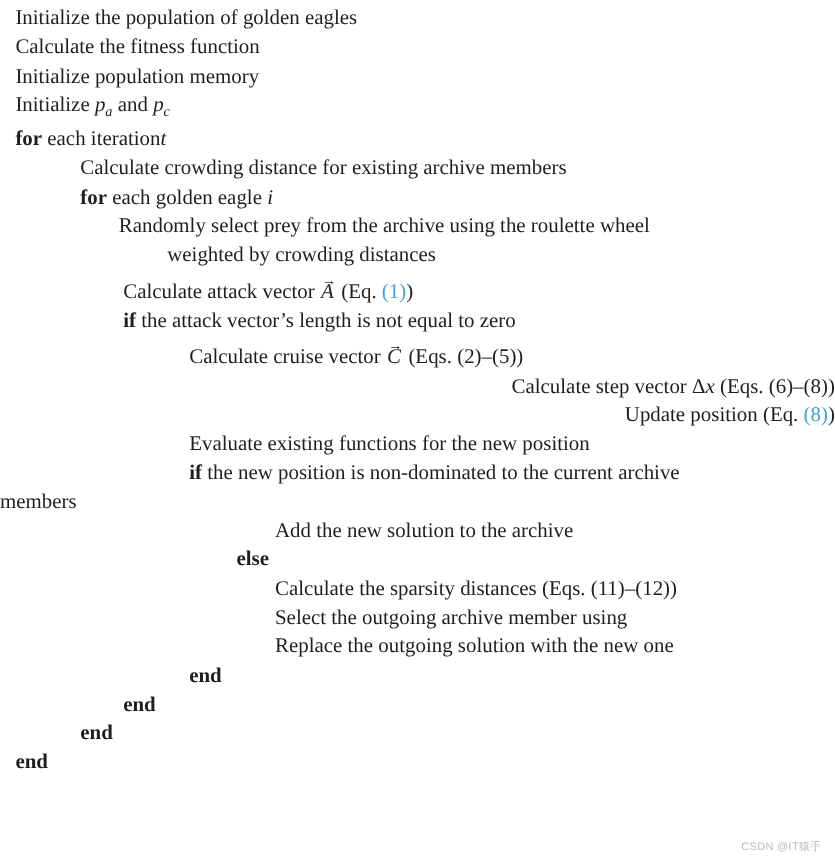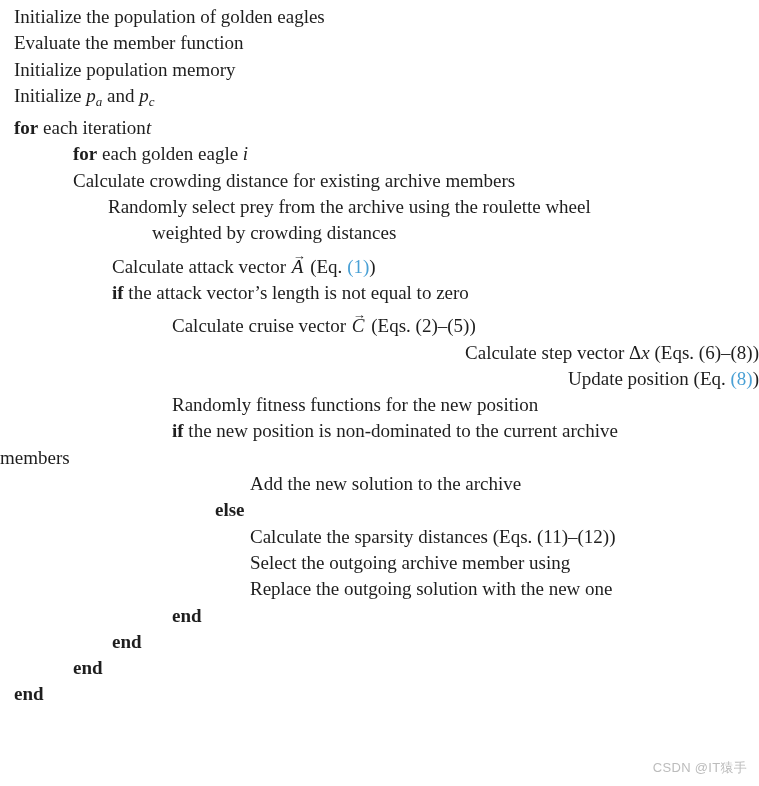--- a/index.html
+++ b/index.html
@@ -48,43 +48,43 @@
     left: 2px;
     top: -11px;
     font-size: 13px;
     font-style: normal;
   }
   .watermark {
     position: absolute;
     right: 12px;
     bottom: 9px;
     font-family: "Liberation Sans", "DejaVu Sans", sans-serif;
-    font-size: 13px;
+    font-size: 10px;
     letter-spacing: 0.3px;
   }
 </style>
 </head>
 <body style="background: rgb(255, 255, 255);">
 
 <div class="algorithm" id="algorithm" style="color: rgb(30, 30, 30);">
     <div class="line" style="margin-left: 14px;"><span class="seg-plain">Initialize the population of golden eagles</span></div>
-    <div class="line" style="margin-left: 14px;"><span class="seg-plain">Evaluate the member function</span></div>
+    <div class="line" style="margin-left: 14px;"><span class="seg-plain">Calculate the fitness function</span></div>
     <div class="line" style="margin-left: 14px;"><span class="seg-plain">Initialize population memory</span></div>
     <div class="line" style="margin-left: 14px;"><span class="seg-plain">Initialize </span><span class="seg-i">p</span><span class="seg-sub">a</span><span class="seg-plain"> and </span><span class="seg-i">p</span><span class="seg-sub">c</span></div>
     <div class="line" style="margin-left: 14px;"><span class="seg-b">for</span><span class="seg-plain"> each iteration</span><span class="seg-i">t</span></div>
+    <div class="line" style="margin-left: 73px;"><span class="seg-plain">Calculate crowding distance for existing archive members</span></div>
     <div class="line" style="margin-left: 73px;"><span class="seg-b">for</span><span class="seg-plain"> each golden eagle </span><span class="seg-i">i</span></div>
-    <div class="line" style="margin-left: 73px;"><span class="seg-plain">Calculate crowding distance for existing archive members</span></div>
     <div class="line" style="margin-left: 108px;"><span class="seg-plain">Randomly select prey from the archive using the roulette wheel</span></div>
     <div class="line" style="margin-left: 152px;"><span class="seg-plain">weighted by crowding distances</span></div>
     <div class="line vec-line" style="margin-left: 112px;"><span class="seg-plain">Calculate attack vector </span><span class="seg-vec">A</span><span class="seg-plain"> (Eq. </span><span class="seg-ref" style="color: rgb(73, 160, 213);">(1)</span><span class="seg-plain">)</span></div>
     <div class="line" style="margin-left: 112px;"><span class="seg-b">if</span><span class="seg-plain"> the attack vector’s length is not equal to zero</span></div>
     <div class="line vec-line" style="margin-left: 172px;"><span class="seg-plain">Calculate cruise vector </span><span class="seg-vec">C</span><span class="seg-plain"> (Eqs. (2)–(5))</span></div>
     <div class="line" style="margin-left: 172px; text-align: right;"><span class="seg-plain">Calculate step vector Δ</span><span class="seg-i">x</span><span class="seg-plain"> (Eqs. (6)–(8))</span></div>
     <div class="line" style=" text-align: right;"><span class="seg-plain">Update position (Eq. </span><span class="seg-ref" style="color: rgb(73, 160, 213);">(8)</span><span class="seg-plain">)</span></div>
-    <div class="line" style="margin-left: 172px;"><span class="seg-plain">Randomly fitness functions for the new position</span></div>
+    <div class="line" style="margin-left: 172px;"><span class="seg-plain">Evaluate existing functions for the new position</span></div>
     <div class="line" style="margin-left: 172px;"><span class="seg-b">if</span><span class="seg-plain"> the new position is non-dominated to the current archive</span></div>
     <div class="line" style=""><span class="seg-plain">members</span></div>
     <div class="line" style="margin-left: 250px;"><span class="seg-plain">Add the new solution to the archive</span></div>
     <div class="line" style="margin-left: 215px;"><span class="seg-b">else</span></div>
     <div class="line" style="margin-left: 250px;"><span class="seg-plain">Calculate the sparsity distances (Eqs. (11)–(12))</span></div>
     <div class="line" style="margin-left: 250px;"><span class="seg-plain">Select the outgoing archive member using</span></div>
     <div class="line" style="margin-left: 250px;"><span class="seg-plain">Replace the outgoing solution with the new one</span></div>
     <div class="line" style="margin-left: 172px;"><span class="seg-b">end</span></div>
     <div class="line" style="margin-left: 112px;"><span class="seg-b">end</span></div>
     <div class="line" style="margin-left: 73px;"><span class="seg-b">end</span></div>

